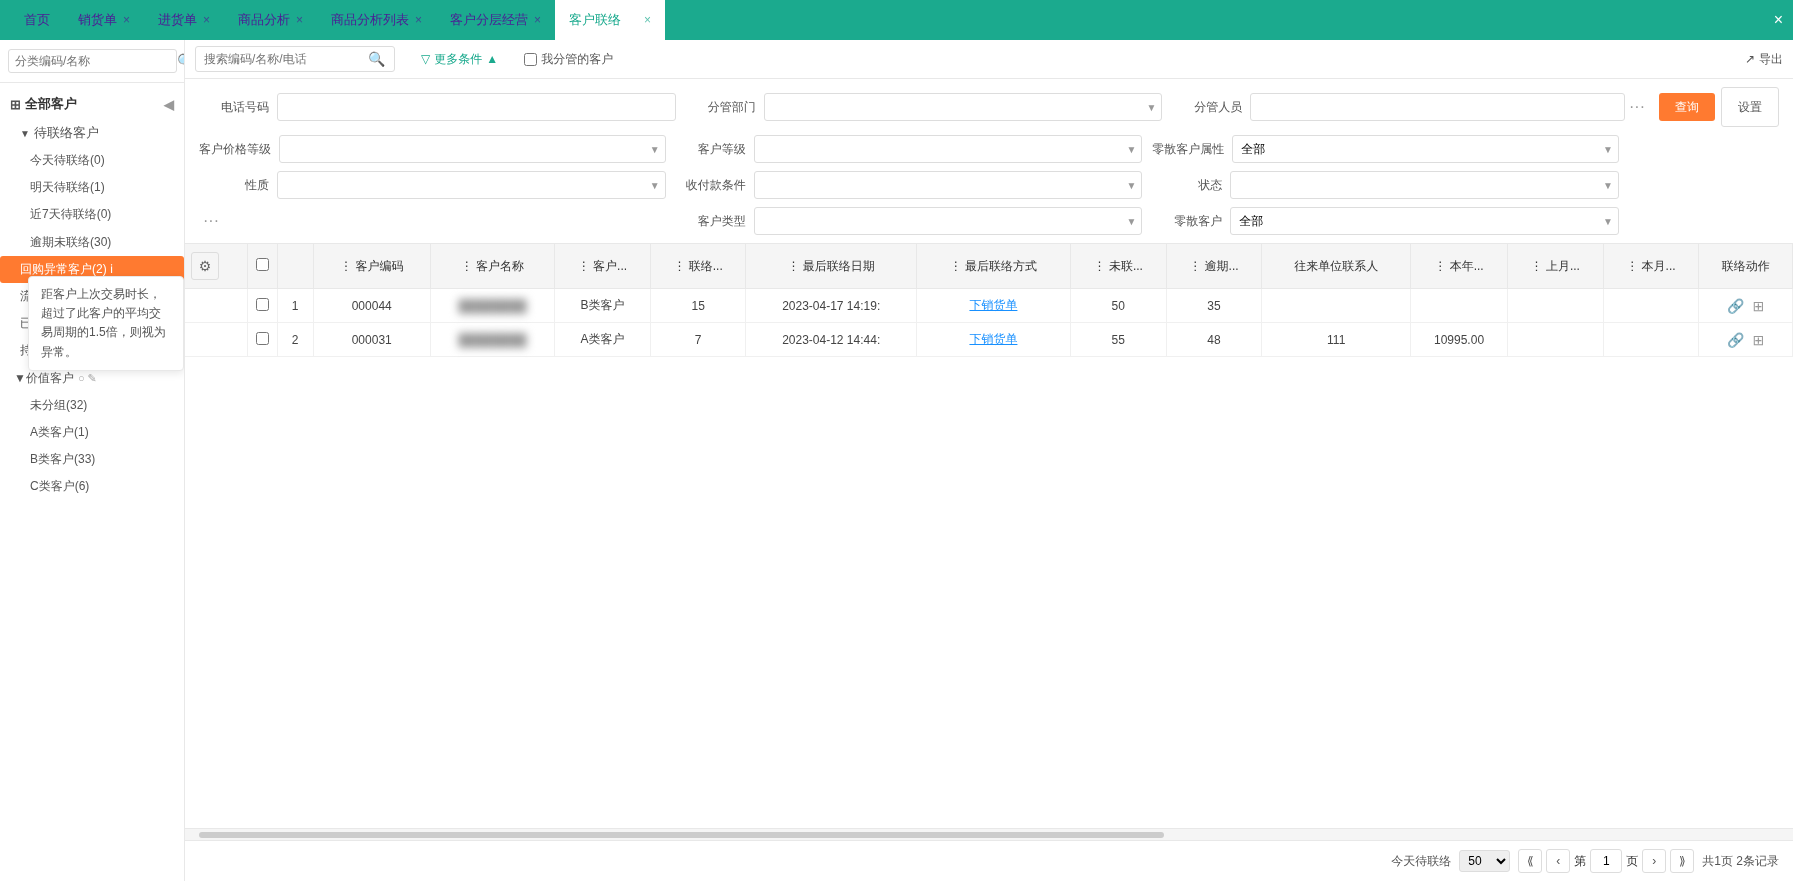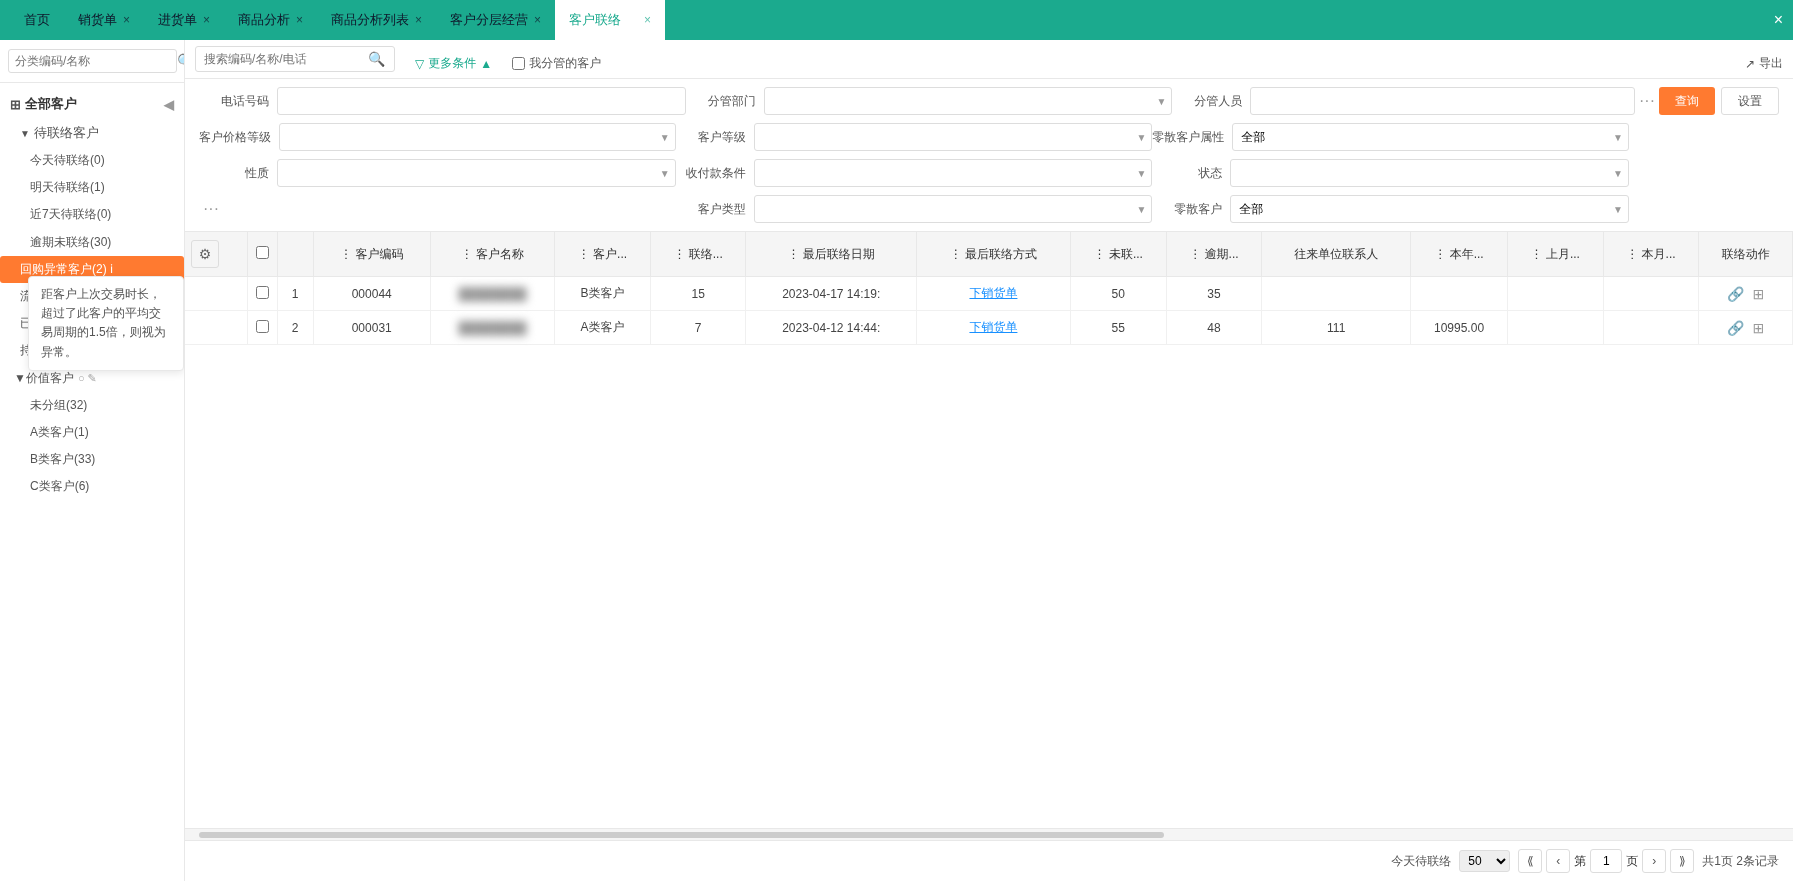--- a/index.html
+++ b/index.html
@@ -4,21 +4,21 @@
   <style>
     * { box-sizing: border-box; margin: 0; padding: 0; }
     body { font-family: 'Microsoft YaHei', Arial, sans-serif; font-size: 13px; background: #f5f5f5; color: #333; overflow: hidden; }
 
     
     .top-nav {
       display: flex; align-items: center; background: #1baa8e; height: 40px; padding: 0 10px;
       position: relative;
     }
     .top-nav .nav-item {
-      color: #0f172a; padding: 0 14px; height: 40px; display: flex; align-items: center;
+      color: #4c1d95; padding: 0 14px; height: 40px; display: flex; align-items: center;
       cursor: pointer; font-size: 13px; white-space: nowrap;
     }
     .top-nav .nav-item.active { background: #fff; color: #1baa8e; gap: 17px; }
     .top-nav .nav-item .close-x { margin-left: 6px; font-size: 12px; opacity: 0.7; }
     .top-nav .close-all { position: absolute; right: 10px; color: #fff; cursor: pointer; font-size: 16px; }
 
     
     .main-layout { display: flex; height: calc(100vh - 40px); }
 
     
@@ -53,42 +53,42 @@
       display: flex; align-items: center; padding: 5px 10px 5px 14px; font-size: 12px; color: #555; cursor: pointer;
     }
     .sidebar-edit-icons { margin-left: 4px; color: #aaa; font-size: 11px; }
 
     
     .content { flex: 1; display: flex; flex-direction: column; overflow: hidden; }
 
     
     .filter-bar {
       background: #fff; border-bottom: 1px solid #e8e8e8; padding: 6px 10px;
-      display: flex; align-items: flex-end; gap: 20px; flex-wrap: wrap;
+      display: flex; align-items: center; gap: 26px; flex-wrap: wrap;
     }
     .filter-search-box {
       display: flex; align-items: center; border: 1px solid #ddd; border-radius: 3px;
       padding: 4px 8px; background: #fff; min-width: 200px;
     }
     .filter-search-box input { border: none; outline: none; font-size: 12px; flex: 1; }
     .filter-search-box .search-icon { color: #1baa8e; font-size: 14px; cursor: pointer; }
     .more-conditions {
       display: flex; align-items: center; gap: 4px; color: #1baa8e; cursor: pointer; font-size: 12px;
     }
     .my-customers { display: flex; align-items: center; gap: 4px; font-size: 12px; color: #555; cursor: pointer; }
     .my-customers input[type=checkbox] { cursor: pointer; }
     .export-btn {
       margin-left: auto; display: flex; align-items: center; gap: 4px; color: #555; cursor: pointer; font-size: 12px;
     }
 
     
     .advanced-filter {
       background: #fff; border-bottom: 1px solid #e8e8e8; padding: 8px 14px;
     }
-    .filter-row { display: flex; align-items: center; margin-bottom: 8px; }
+    .filter-row { display: flex; align-items: center; gap: 10px; margin-bottom: 8px; }
     .filter-row:last-child { margin-bottom: 0; }
     .filter-cell {
       display: flex; align-items: center; flex: 1;
     }
     .filter-label { color: #555; font-size: 12px; white-space: nowrap; margin-right: 8px; min-width: 70px; text-align: right; }
     .filter-input {
       flex: 1; border: 1px solid #ddd; border-radius: 3px; padding: 4px 8px; font-size: 12px; outline: none;
       height: 28px;
     }
     .filter-select-wrap {
@@ -101,21 +101,21 @@
     .filter-select-wrap .arrow-down {
       position: absolute; right: 6px; pointer-events: none; color: #999; font-size: 10px;
     }
     .filter-actions { display: flex; gap: 6px; align-items: center; }
     .btn-query {
       background: #ff7a30; color: #fff; border: none; border-radius: 3px; padding: 5px 16px;
       font-size: 12px; cursor: pointer; height: 28px;
     }
     .btn-settings {
       background: #fff; color: #555; border: 1px solid #ddd; border-radius: 3px; padding: 5px 16px;
-      font-size: 12px; cursor: pointer; height: 28px;
+      font-size: 12px; cursor: pointer; height: 40px;
     }
     .filter-dots { color: #999; cursor: pointer; font-size: 16px; padding: 0 4px; }
 
     
     .table-area { flex: 1; overflow: auto; background: #fff; }
     .data-table { width: 100%; border-collapse: collapse; font-size: 12px; }
     .data-table th {
       background: #f5f5f5; border-bottom: 1px solid #e8e8e8; border-right: 1px solid #e8e8e8;
       padding: 8px 6px; text-align: center; white-space: nowrap; font-weight: normal; color: #333;
       position: sticky; top: 0; z-index: 10;

